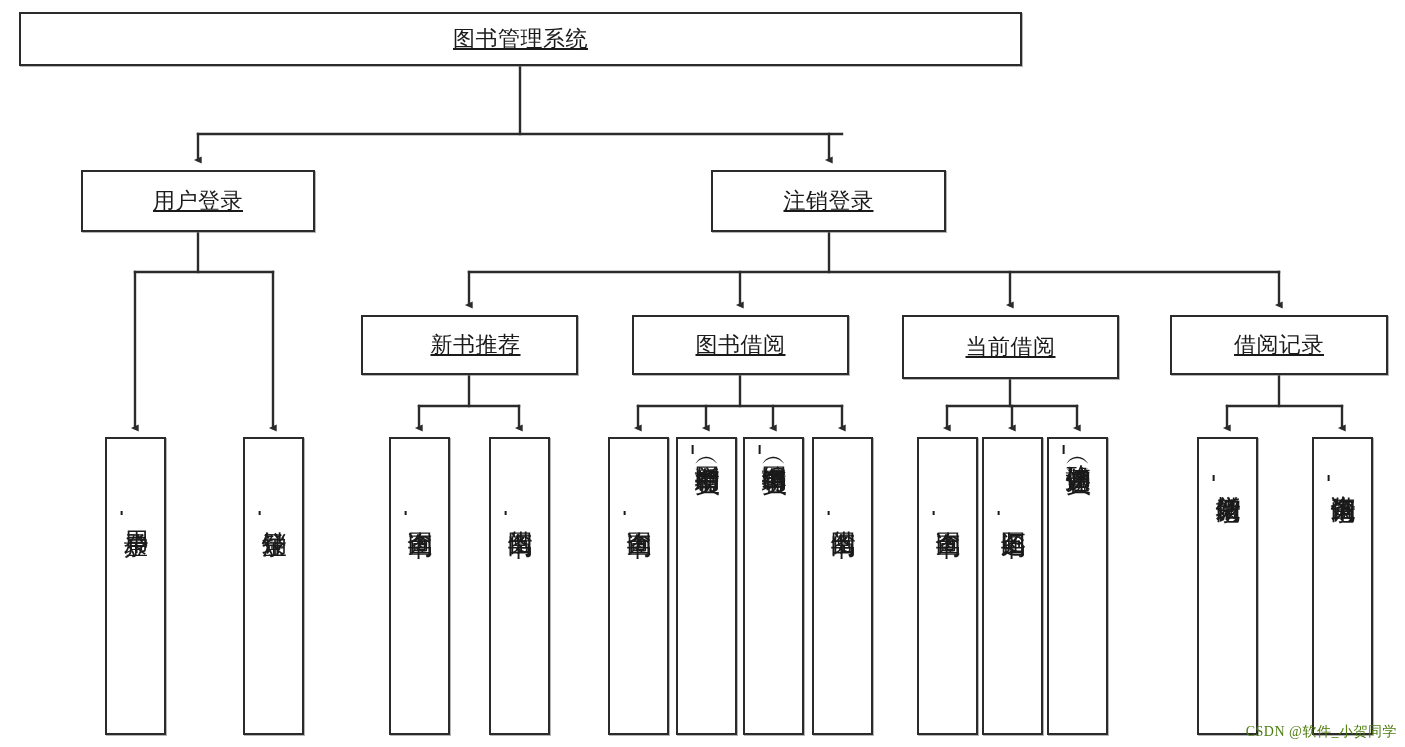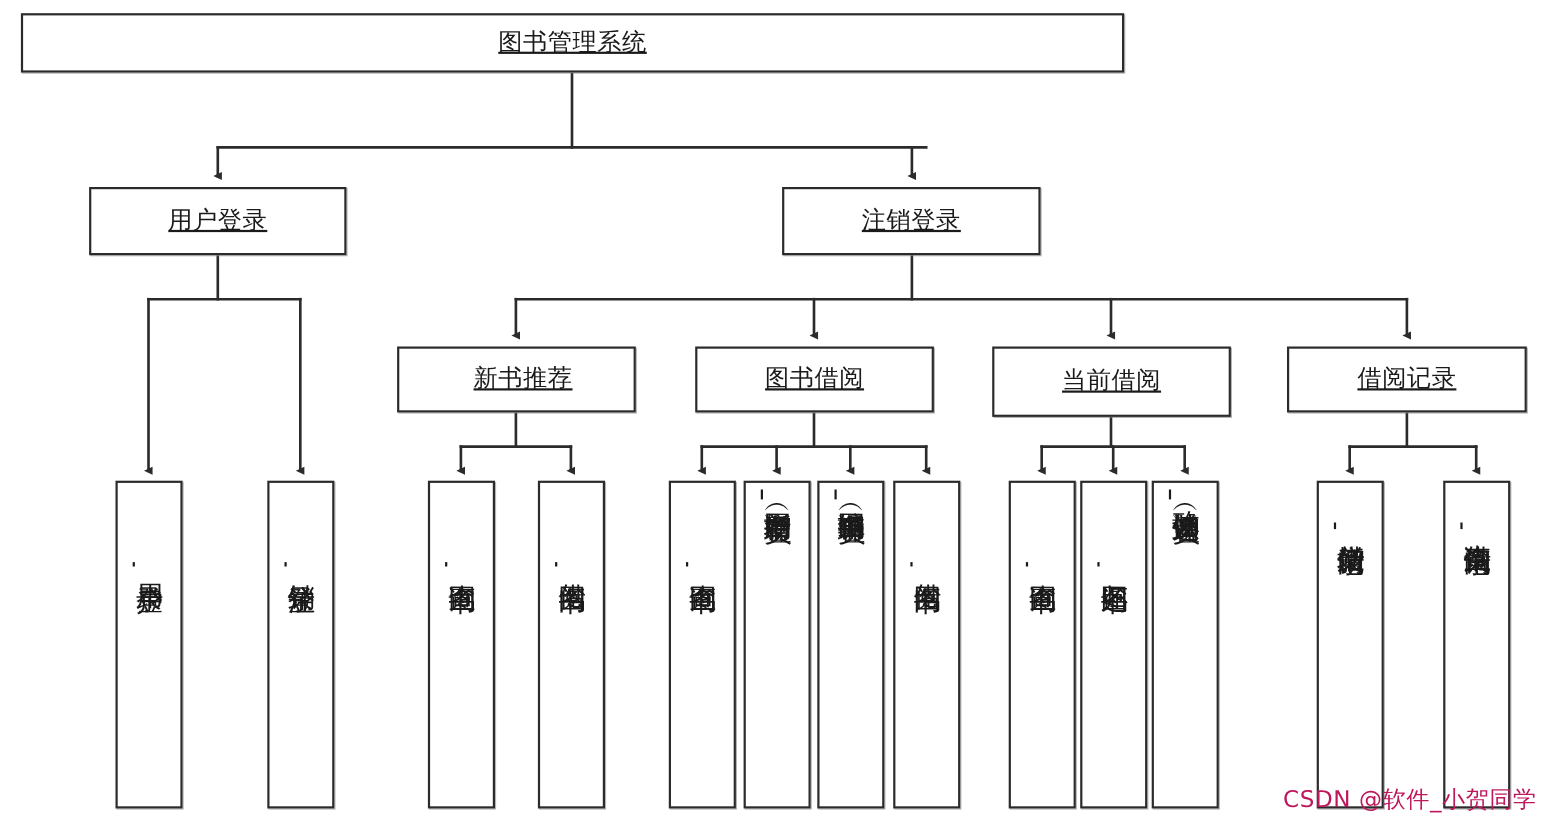--- a/index.html
+++ b/index.html
@@ -56,25 +56,26 @@
     text-orientation: upright;
     font-size: 25px;
     line-height: 1.05;
     letter-spacing: 1px;
     white-space: nowrap;
   }
   #watermark {
     position: absolute;
     right: 8px;
     bottom: 6px;
-    font-size: 21px;
-    color: #be185d;
+    font-size: 14px;
+    color: #4d7c0f;
     letter-spacing: 0.5px;
     white-space: nowrap;
     pointer-events: none;
+    font-family: Liberation Serif, serif;
   }
 </style>
 </head>
 <body>
 
 <div id="diagram-root">
 
   <svg id="edge-layer" viewBox="0 0 1405 747" xmlns="http://www.w3.org/2000/svg">
     <defs>
       <marker id="arrow" markerWidth="9" markerHeight="9" refX="4.2" refY="4.3" orient="auto" markerUnits="userSpaceOnUse">

